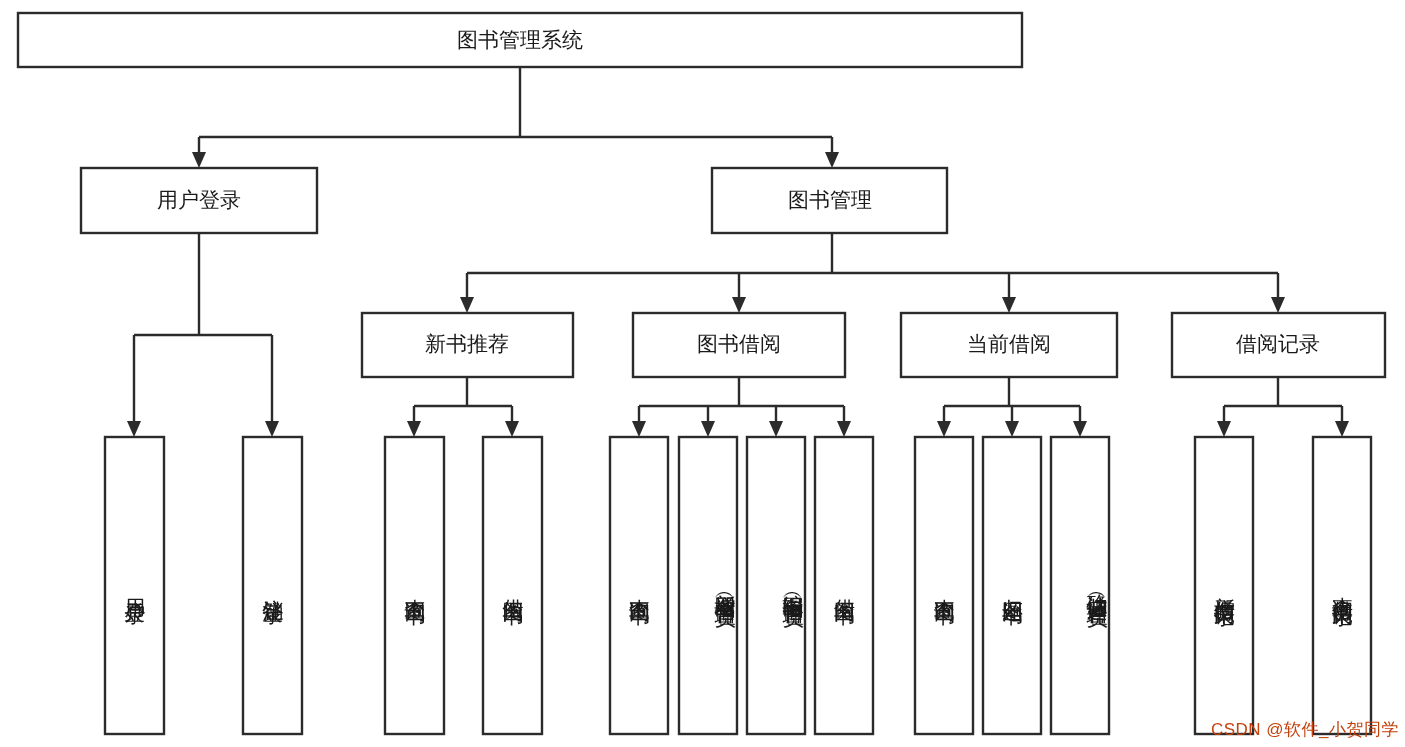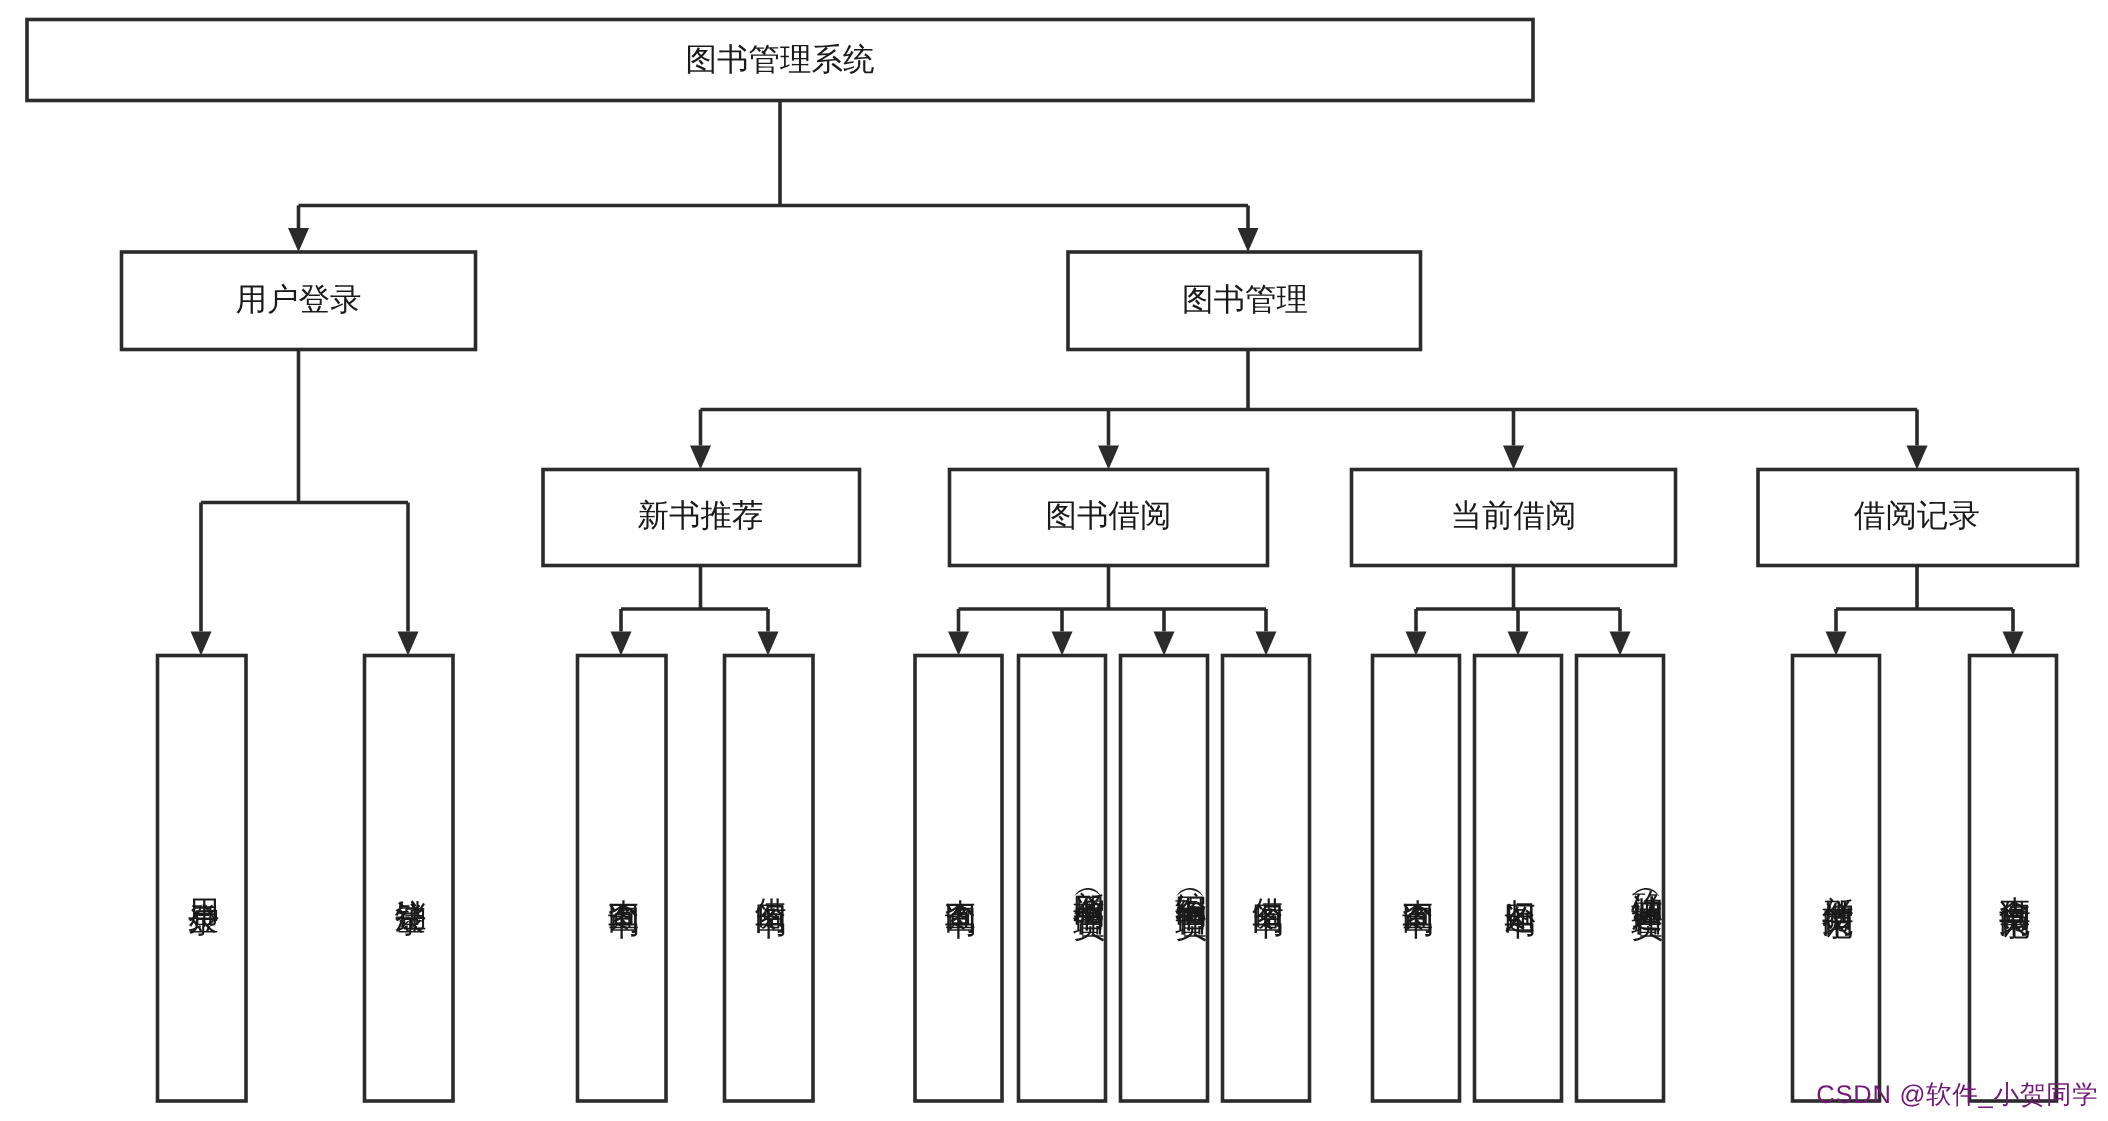--- a/index.html
+++ b/index.html
@@ -65,21 +65,21 @@
     text-align: center;
     white-space: nowrap;
     pointer-events: none;
   }
   .watermark {
     position: absolute;
     right: 6px;
     bottom: 6px;
     font-family: "Liberation Sans", "DejaVu Sans", sans-serif;
     font-size: 17px;
-    color: #701a75;
+    color: #c2410c;
     letter-spacing: 0.5px;
     white-space: nowrap;
   }
 </style>
 </head>
 <body>
 
 <div id="diagram-root">
 
   <svg class="flow" viewBox="0 0 1405 747">

